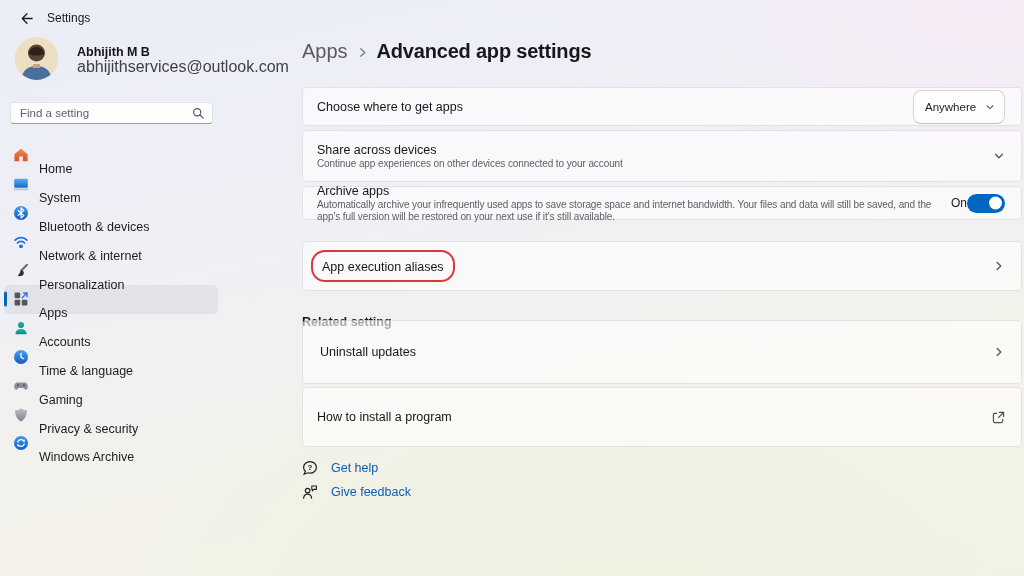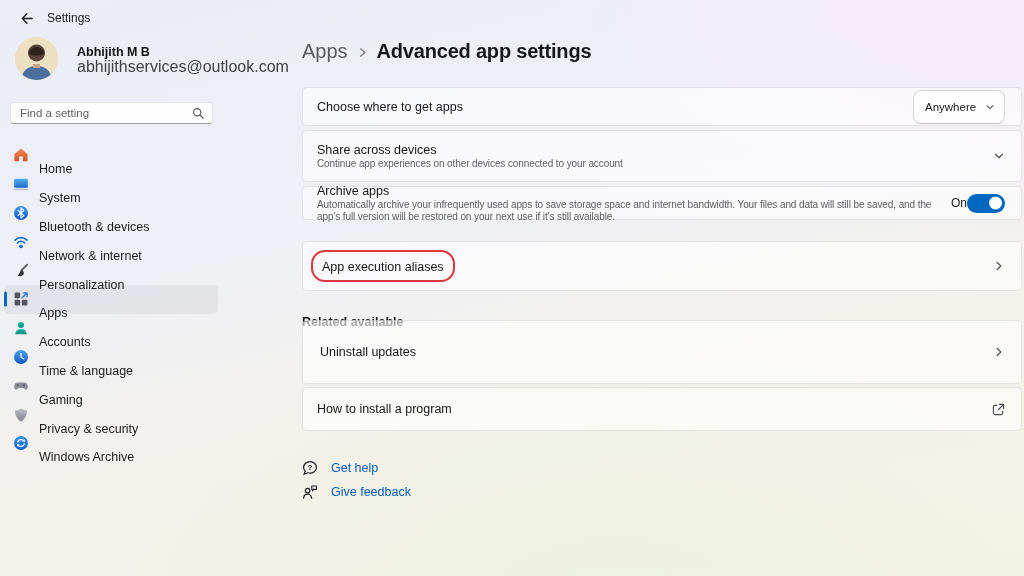--- a/index.html
+++ b/index.html
@@ -361,34 +361,34 @@
           <span class="card-title">App execution aliases</span>
         </span>
       </div>
       <div class="card-control">
         <svg width="12" height="12" viewBox="0 0 12 12">
             <path d="M4.2 2.5 L7.8 6 L4.2 9.5" stroke="#55555c" stroke-width="1.3" fill="none" stroke-linecap="round" stroke-linejoin="round"></path>
           </svg>
       </div>
     </div>
 
-    <h2 class="section-heading" style="top:315px;">Related available</h2>
+    <h2 class="section-heading" style="top:315px;">Related setting</h2>
 
     <div class="card" style="top:320px;height:64px;padding-left:17px;">
       <div class="texts">
         <div class="card-title">Uninstall updates</div>
       </div>
       <div class="card-control">
         <svg width="12" height="12" viewBox="0 0 12 12">
             <path d="M4.2 2.5 L7.8 6 L4.2 9.5" stroke="#55555c" stroke-width="1.3" fill="none" stroke-linecap="round" stroke-linejoin="round"></path>
           </svg>
       </div>
     </div>
 
-    <div class="card" style="top:387px;height:44px;">
+    <div class="card" style="top:387px;height:60px;">
       <div class="texts">
         <div class="card-title">How to install a program</div>
       </div>
       <div class="card-control">
         <svg width="13" height="13" viewBox="0 0 14 14">
             <path d="M5 2.5 H3.2 C2.2 2.5 1.5 3.2 1.5 4.2 V10.8 C1.5 11.8 2.2 12.5 3.2 12.5 H9.8 C10.8 12.5 11.5 11.8 11.5 10.8 V9" stroke="#4a4a52" stroke-width="1.2" fill="none" stroke-linecap="round"></path>
             <path d="M8 1.5 H12.5 V6 M12.3 1.7 L7 7" stroke="#4a4a52" stroke-width="1.2" fill="none" stroke-linecap="round" stroke-linejoin="round"></path>
           </svg>
       </div>
     </div>

